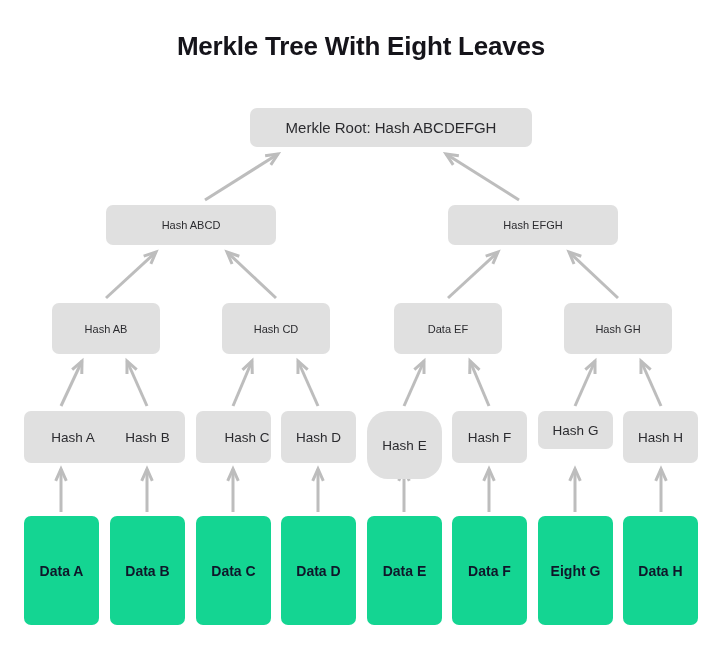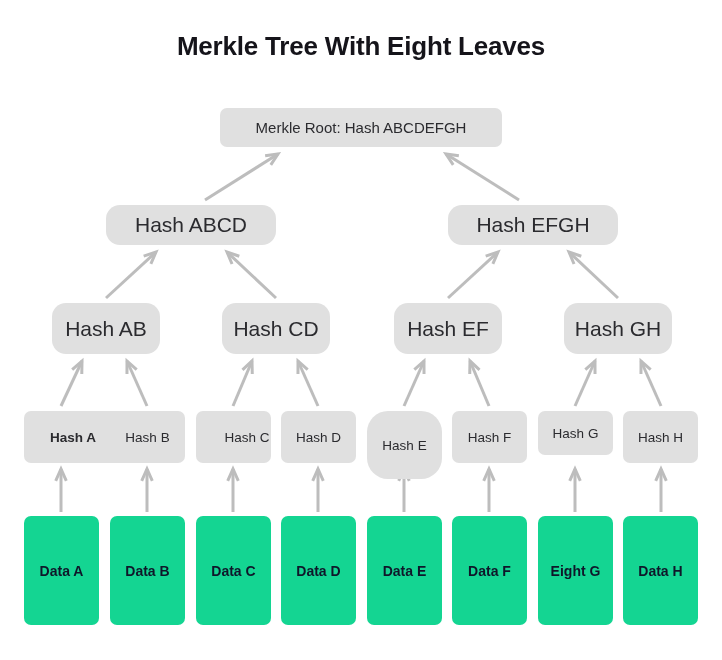--- a/index.html
+++ b/index.html
@@ -54,25 +54,25 @@
     background: #e0e0e0;
     color: #2b2b2f;
     font-size: 14.5px;
     font-weight: normal;
     text-align: center;
     white-space: nowrap;
   }
 
   .node.root {
     font-size: 15px;
+    margin-left: 30px;
   }
 
   .node.branch {
-    font-size: 21px;
-    border-radius: 14px;
+    font-size: 11px;
   }
 
   .node.leafhash {
     font-size: 13.5px;
   }
 
   .node.data {
     background: #14d592;
     color: #0f172a;
     font-size: 14px;
@@ -182,31 +182,31 @@
   <div id="nodes-root">
       <div class="node root" style="left: 220px; top: 108px; width: 282px; height: 39px;">Merkle Root: Hash ABCDEFGH</div>
     </div>
   <div id="nodes-branch">
       <div class="node branch" style="left: 106px; top: 205px; width: 170px; height: 40px;">Hash ABCD</div>
       <div class="node branch" style="left: 448px; top: 205px; width: 170px; height: 40px;">Hash EFGH</div>
     </div>
   <div id="nodes-intermediate">
       <div class="node branch" style="left: 52px; top: 303px; width: 108px; height: 51px;">Hash AB</div>
       <div class="node branch" style="left: 222px; top: 303px; width: 108px; height: 51px;">Hash CD</div>
-      <div class="node branch" style="left: 394px; top: 303px; width: 108px; height: 51px;">Hash EF</div>
+      <div class="node branch" style="left: 394px; top: 303px; width: 108px; height: 51px;">Data EF</div>
       <div class="node branch" style="left: 564px; top: 303px; width: 108px; height: 51px;">Hash GH</div>
     </div>
   <div id="nodes-leafhash">
-      <div class="node leafhash" style="left: 24px; top: 411px; width: 98px; height: 52px; font-weight: bold;">Hash A</div>
+      <div class="node leafhash" style="left: 24px; top: 411px; width: 98px; height: 52px;">Hash A</div>
       <div class="node leafhash" style="left: 110px; top: 411px; width: 75px; height: 52px;">Hash B</div>
       <div class="node leafhash" style="left: 196px; top: 411px; width: 75px; height: 52px; padding-left: 27px;">Hash C</div>
       <div class="node leafhash" style="left: 281px; top: 411px; width: 75px; height: 52px;">Hash D</div>
       <div class="node leafhash" style="left: 367px; top: 411px; width: 75px; height: 68px; border-radius: 21px;">Hash E</div>
       <div class="node leafhash" style="left: 452px; top: 411px; width: 75px; height: 52px; text-align: right;">Hash F</div>
-      <div class="node leafhash" style="left: 538px; top: 411px; width: 75px; height: 44px;">Hash G</div>
+      <div class="node leafhash" style="left: 538px; top: 411px; width: 75px; height: 38px;">Hash G</div>
       <div class="node leafhash" style="left: 623px; top: 411px; width: 75px; height: 52px;">Hash H</div>
     </div>
   <div id="nodes-data">
       <div class="node data" style="left: 24px; top: 516px; width: 75px; height: 109px;">Data A</div>
       <div class="node data" style="left: 110px; top: 516px; width: 75px; height: 109px;">Data B</div>
       <div class="node data" style="left: 196px; top: 516px; width: 75px; height: 109px;">Data C</div>
       <div class="node data" style="left: 281px; top: 516px; width: 75px; height: 109px;">Data D</div>
       <div class="node data" style="left: 367px; top: 516px; width: 75px; height: 109px;">Data E</div>
       <div class="node data" style="left: 452px; top: 516px; width: 75px; height: 109px;">Data F</div>
       <div class="node data" style="left: 538px; top: 516px; width: 75px; height: 109px;">Eight G</div>

